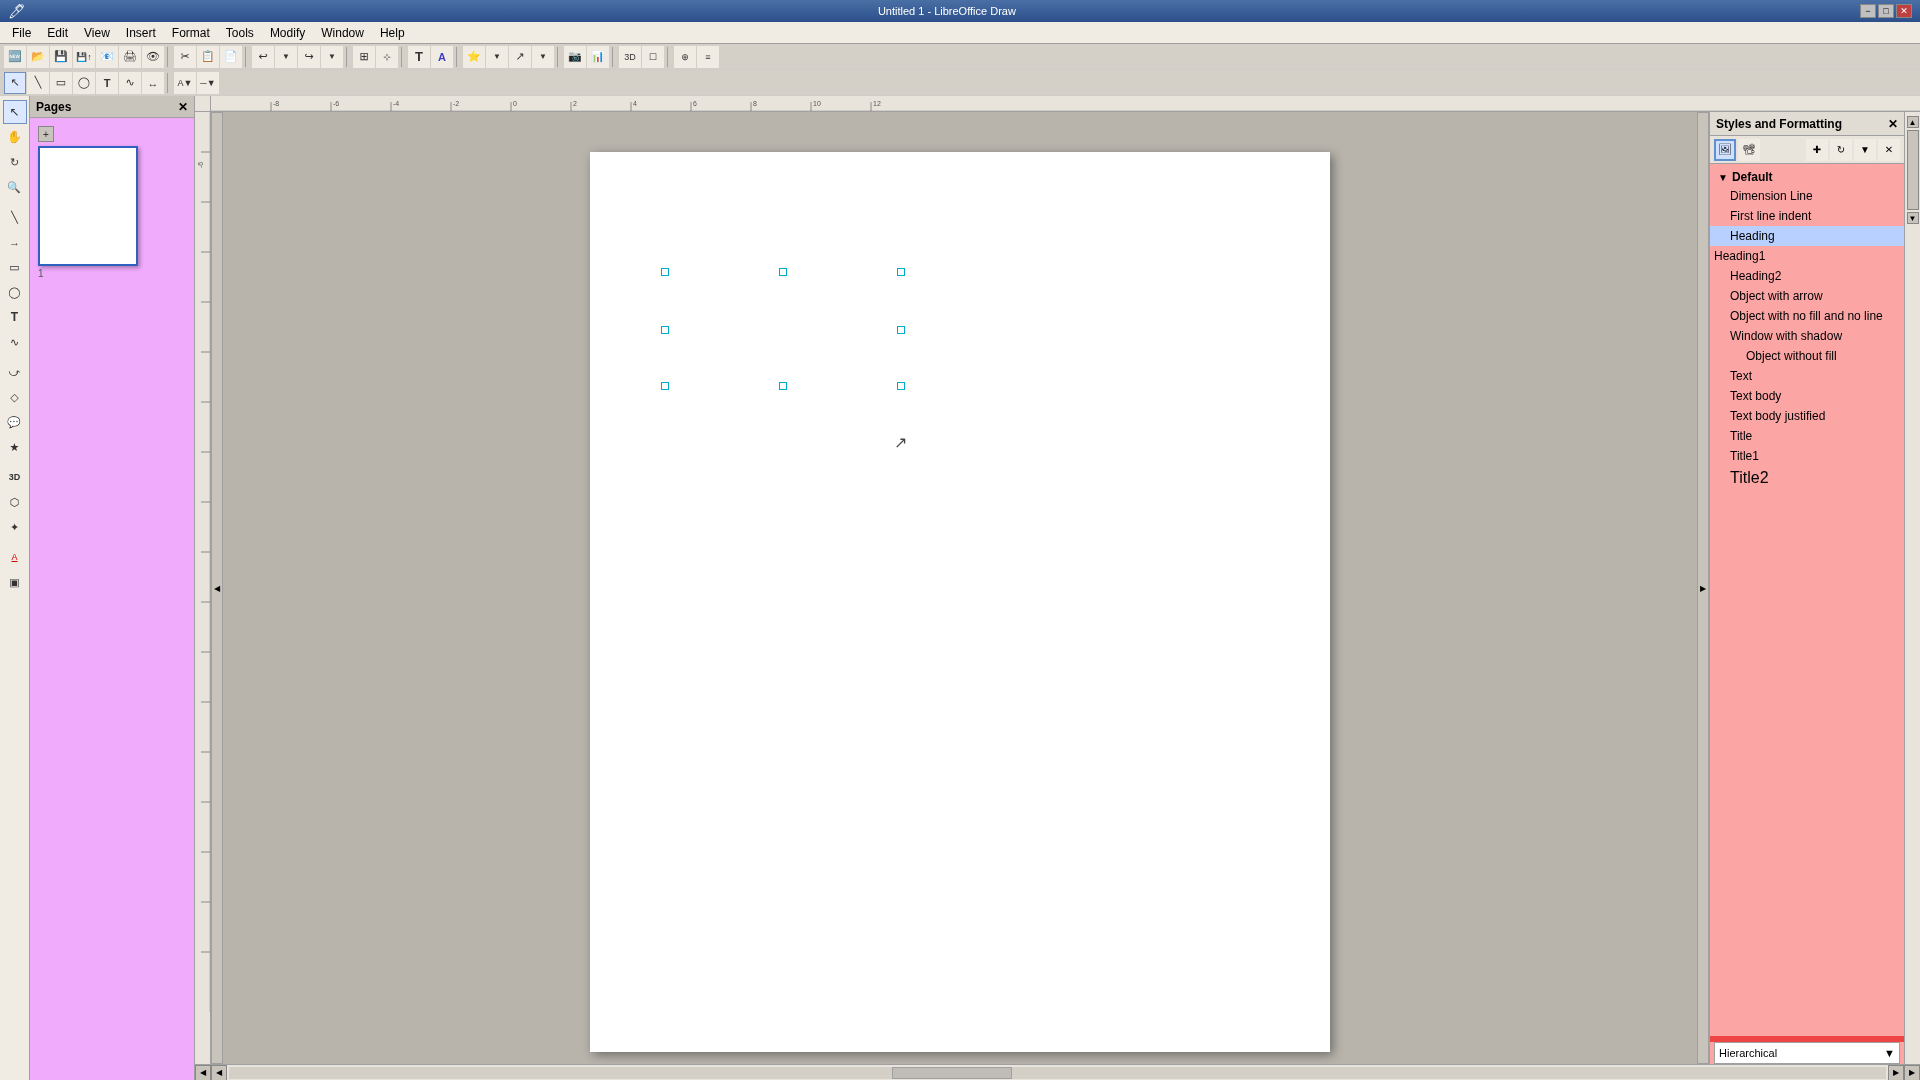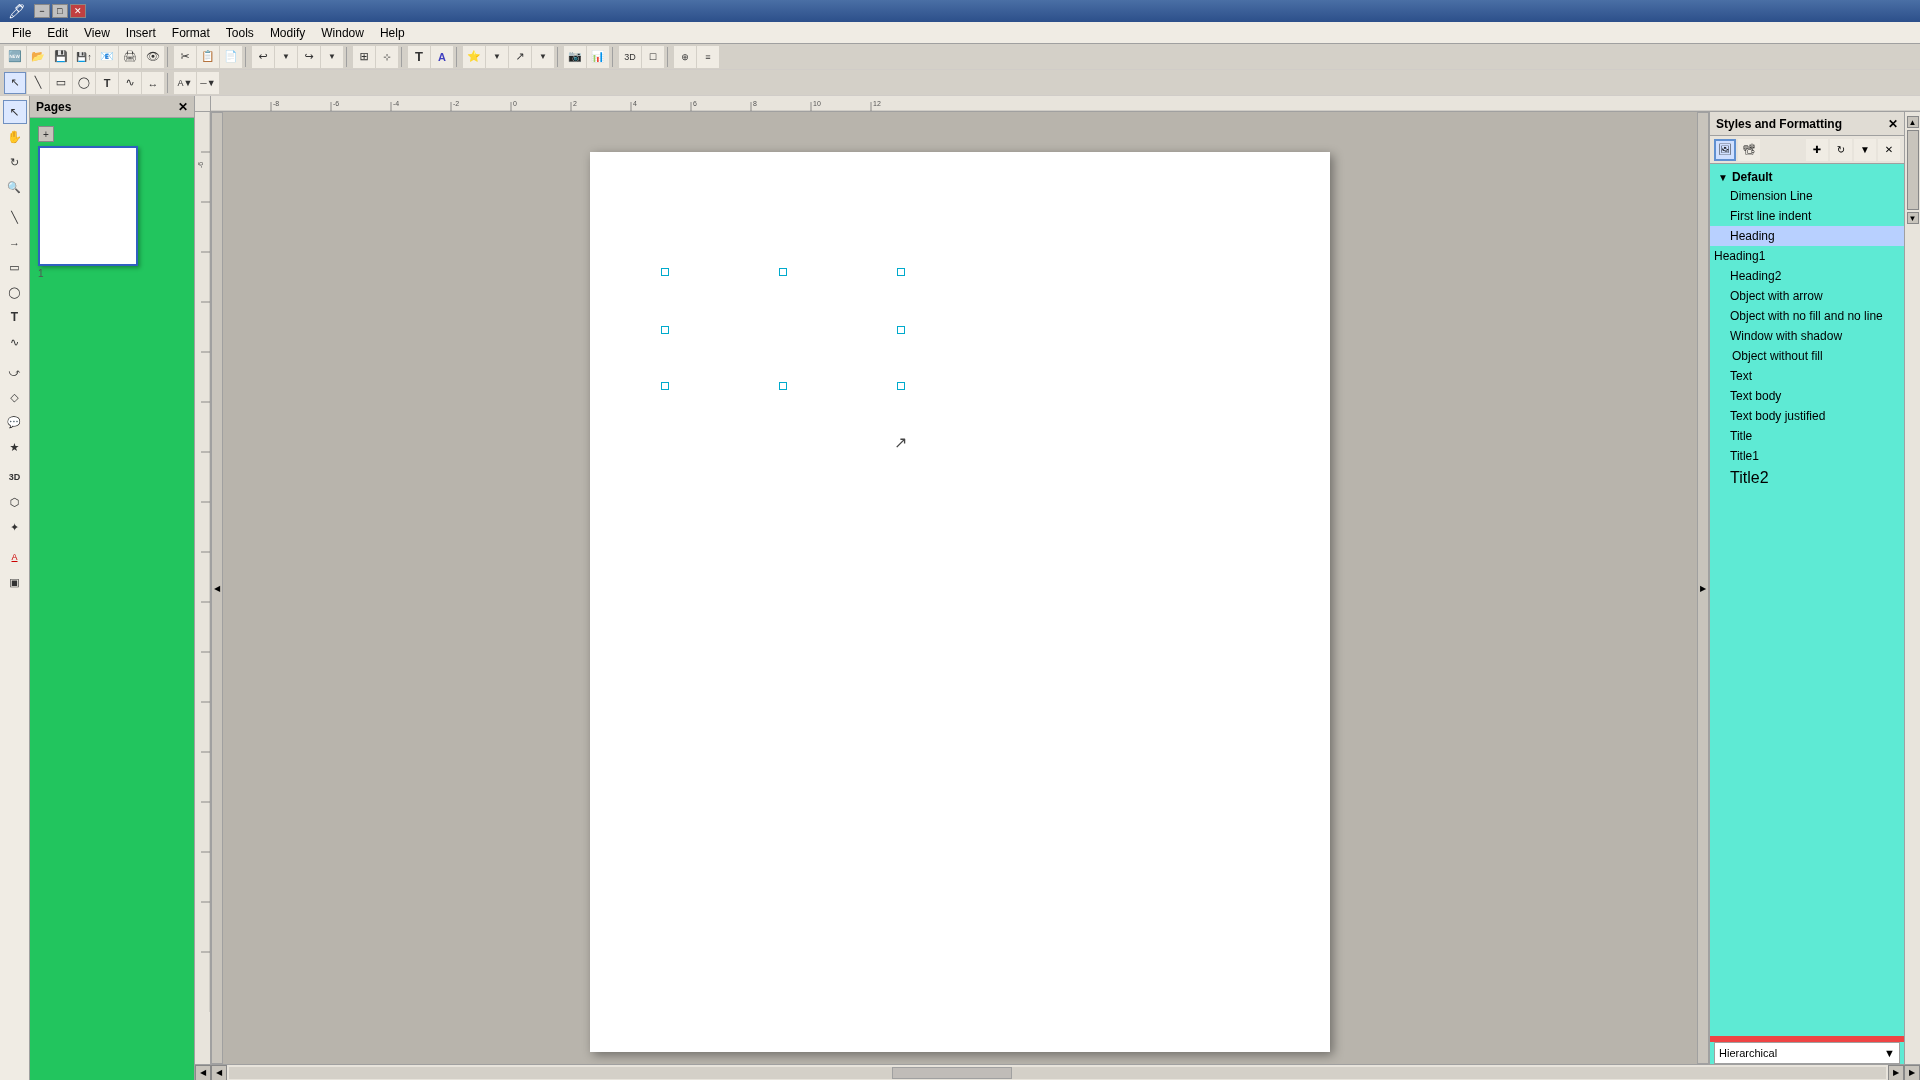--- a/index.html
+++ b/index.html
@@ -69,21 +69,21 @@
       border: 1px solid transparent;
       display: flex; align-items: center; justify-content: center;
       cursor: pointer; font-size: 12px; color: #333;
       position: relative;
     }
     .tool-btn.active { background: #dce8ff; border: 1px solid #7090c0; }
 
     
     #pages-panel {
       width: 165px;
-      background: #22c55e;
+      background: #f0abfc;
       border-right: 1px solid #a0a0a0;
       display: flex;
       flex-direction: column;
     }
     #pages-header {
       height: 22px;
       background: #c8c4bc;
       display: flex;
       align-items: center;
       justify-content: space-between;
@@ -307,20 +307,21 @@
       display: flex; align-items: center; justify-content: center;
       cursor: pointer; font-size: 10px; color: #333;
       flex-shrink: 0;
     }
   </style>
 </head>
 <body>
 
 <div id="title-bar">
   <span style="margin-right:8px; font-size:14px;">🖊</span>
+  <span id="tb-title" style="flex:1; text-align:center;">Untitled 1 - LibreOffice Draw</span>
   <div id="title-bar-controls">
     <div class="title-btn">−</div>
     <div class="title-btn">□</div>
     <div class="title-btn" style="background:#c04040; color:white;">✕</div>
   </div>
 </div>
 
 <div id="menu-bar">
   <div class="menu-item">File</div>
   <div class="menu-item">Edit</div>
@@ -508,21 +509,21 @@
             <div class="handle" style="left:307px; top:230px;"></div>
 
             <div style="position:absolute; left:304px; top:281px; font-size:16px; color:#444; transform: rotate(0deg);">↗</div>
 
           </div>
         </div>
       </div>
 
       <div id="collapse-right" style="width:12px; background:#c8c4bc; border:1px solid #a0a0a0; cursor:pointer; display:flex; align-items:center; justify-content:center; font-size:8px;">▶</div>
 
-      <div id="right-panel" style="width:195px; background:#5eead4; border-left:1px solid #a0a0a0; display:flex; flex-direction:column;">
+      <div id="right-panel" style="width:195px; background:#fca5a5; border-left:1px solid #a0a0a0; display:flex; flex-direction:column;">
         <div id="right-panel-header" style="height:24px; background:#e0dcd4; border-bottom:1px solid #a0a0a0; display:flex; align-items:center; justify-content:space-between; padding:0 6px; font-size:12px; font-weight:bold;">
           <span>Styles and Formatting</span>
           <span id="right-panel-close" style="cursor:pointer;">✕</span>
         </div>
         <div id="right-panel-toolbar" style="height:28px; background:#e8e4dc; border-bottom:1px solid #a0a0a0; display:flex; align-items:center; padding:0 4px; gap:2px;">
           <div class="rp-btn" title="Graphic Styles" style="border:2px solid #6090d0; background:#d0e0ff;">🖼</div>
           <div class="rp-btn" title="Presentation Styles">📽</div>
           <div style="flex:1;"></div>
           <div class="rp-btn" title="New Style" style="font-size:10px;">✚</div>
           <div class="rp-btn" title="Update Style" style="font-size:10px;">↻</div>
@@ -537,21 +538,21 @@
           </div>
 
           <div class="style-item" style="display:flex; align-items:center; padding:3px 20px; cursor:pointer; font-size:12px;">Dimension Line</div>
           <div class="style-item" style="display:flex; align-items:center; padding:3px 20px; cursor:pointer; font-size:12px;">First line indent</div>
           <div class="style-item" style="display:flex; align-items:center; padding:3px 20px; cursor:pointer; font-size:12px; background:#b8d0ff;">Heading</div>
           <div class="style-item" style="display:flex; align-items:center; padding:3px 4px; cursor:pointer; font-size:12px;">Heading1</div>
           <div class="style-item" style="display:flex; align-items:center; padding:3px 20px; cursor:pointer; font-size:12px;">Heading2</div>
           <div class="style-item" style="display:flex; align-items:center; padding:3px 20px; cursor:pointer; font-size:12px;">Object with arrow</div>
           <div class="style-item" style="display:flex; align-items:center; padding:3px 20px; cursor:pointer; font-size:12px;">Object with no fill and no line</div>
           <div class="style-item" style="display:flex; align-items:center; padding:3px 20px; cursor:pointer; font-size:12px;">Window with shadow</div>
-          <div class="style-item" style="display:flex; align-items:center; padding:3px 22px; cursor:pointer; font-size:12px;">Object without fill</div>
+          <div class="style-item" style="display:flex; align-items:center; padding:3px 36px; cursor:pointer; font-size:12px;">Object without fill</div>
           <div class="style-item" style="display:flex; align-items:center; padding:3px 20px; cursor:pointer; font-size:12px;">Text</div>
           <div class="style-item" style="display:flex; align-items:center; padding:3px 20px; cursor:pointer; font-size:12px;">Text body</div>
           <div class="style-item" style="display:flex; align-items:center; padding:3px 20px; cursor:pointer; font-size:12px;">Text body justified</div>
           <div class="style-item" style="display:flex; align-items:center; padding:3px 20px; cursor:pointer; font-size:12px;">Title</div>
           <div class="style-item" style="display:flex; align-items:center; padding:3px 20px; cursor:pointer; font-size:12px;">Title1</div>
           <div class="style-item" style="display:flex; align-items:center; padding:3px 20px; cursor:pointer; font-size:16px;">Title2</div>
         </div>
 
         <div id="right-panel-bottom" style="height:28px; border-top:6px solid #ef4444; display:flex; align-items:center; padding:0 4px;">
           <div id="style-dropdown" style="flex:1; height:22px; background:white; border:1px solid #a0a0a0; font-size:11px; display:flex; align-items:center; justify-content:space-between; padding:0 4px; cursor:pointer;">

